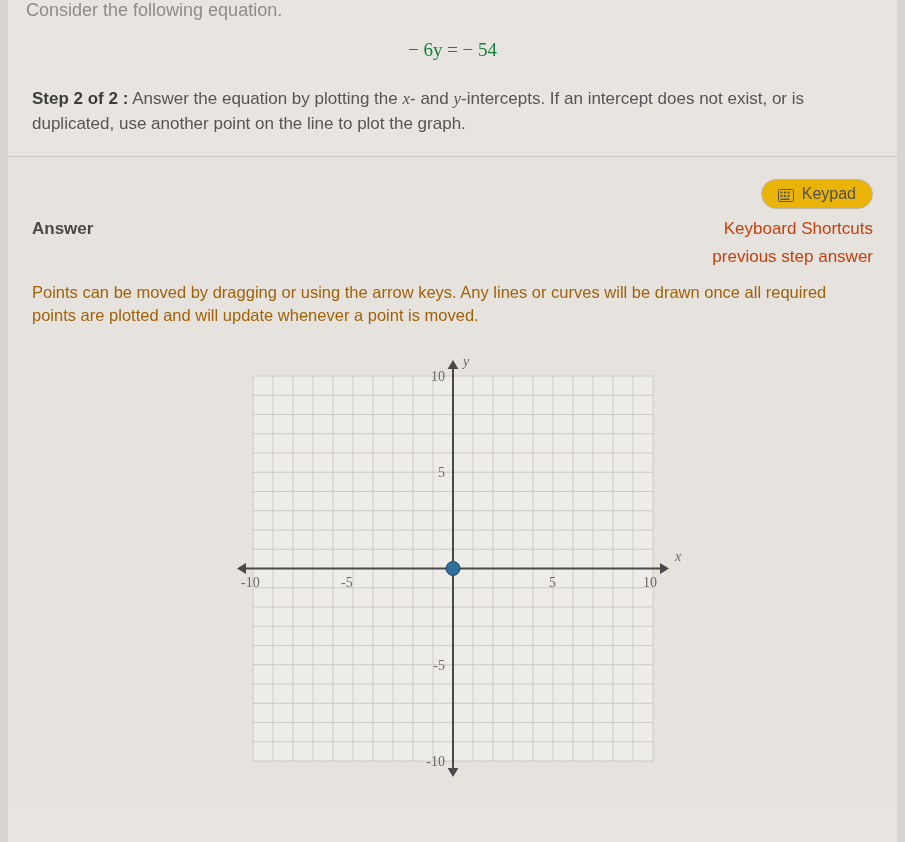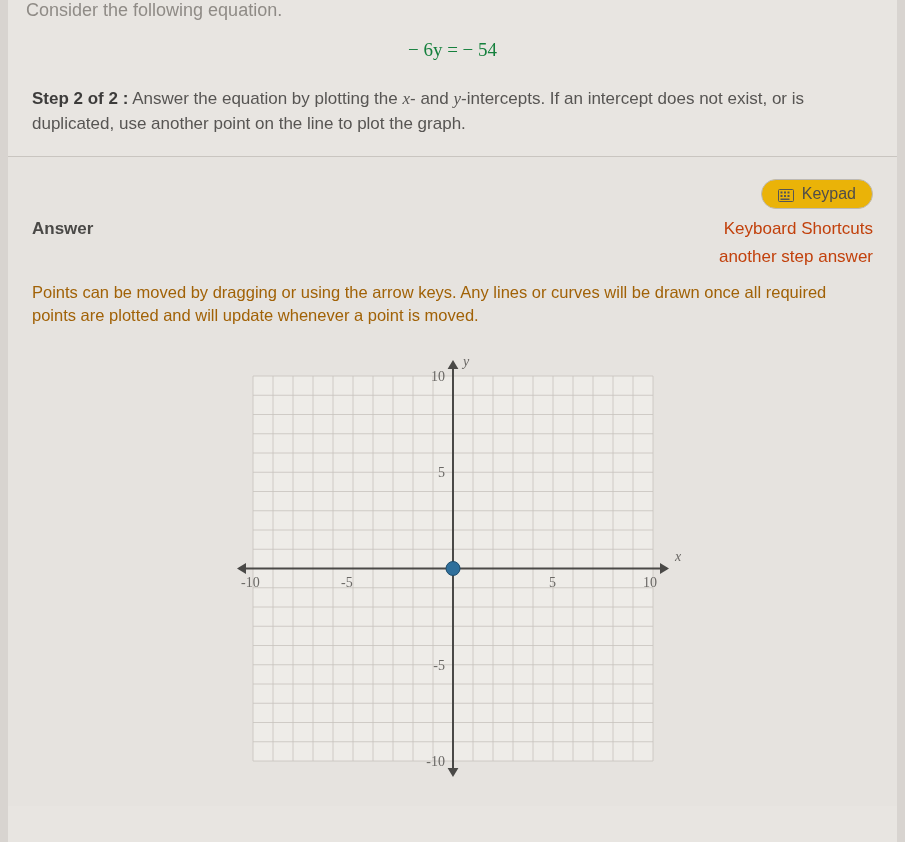--- a/index.html
+++ b/index.html
@@ -125,21 +125,21 @@
               <rect x="2.5" y="9.5" width="9" height="1.5" fill="#555"></rect>
             </svg>
           </span>
           <span>Keypad</span>
         </button>
         <span class="link">Keyboard Shortcuts</span>
       </div>
     </div>
 
     <div class="prev-row">
-      <span class="link">another step answer</span>
+      <span class="link">previous step answer</span>
     </div>
 
     <div class="hint-text">Points can be moved by dragging or using the arrow keys. Any lines or curves will be drawn once all required points are plotted and will update whenever a point is moved.</div>
 
     <div class="graph-wrap">
       <svg id="graph" width="470" height="455">
           <rect x="35" y="35" width="400" height="385" fill="#eeece8" stroke="none"></rect>
           <line x1="35" y1="35" x2="35" y2="420" stroke="#c7c3bd" stroke-width="0.8"></line>
           <line x1="55" y1="35" x2="55" y2="420" stroke="#c7c3bd" stroke-width="0.8"></line>
           <line x1="75" y1="35" x2="75" y2="420" stroke="#c7c3bd" stroke-width="0.8"></line>

